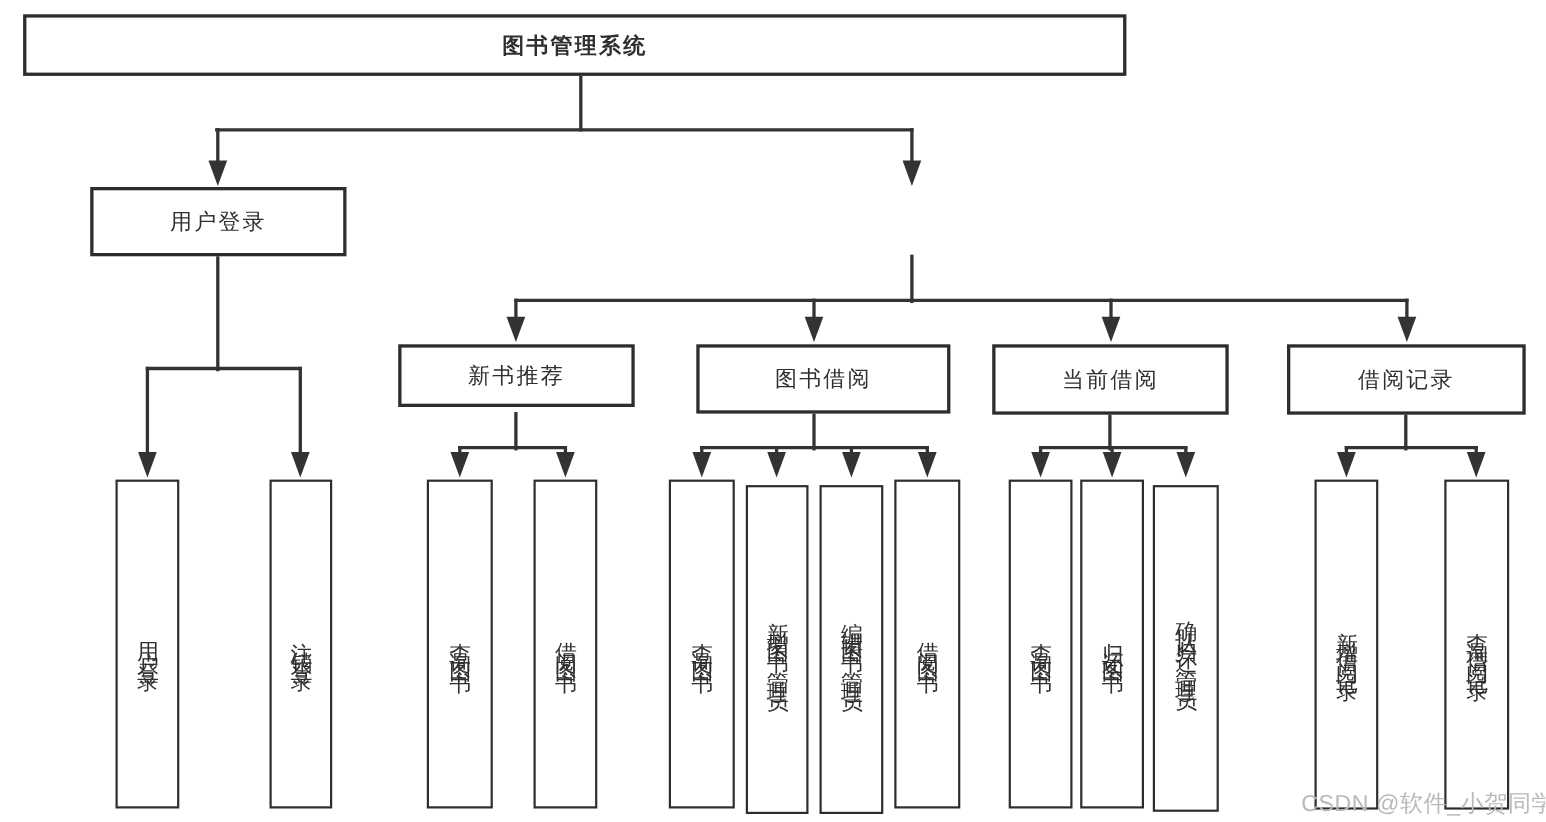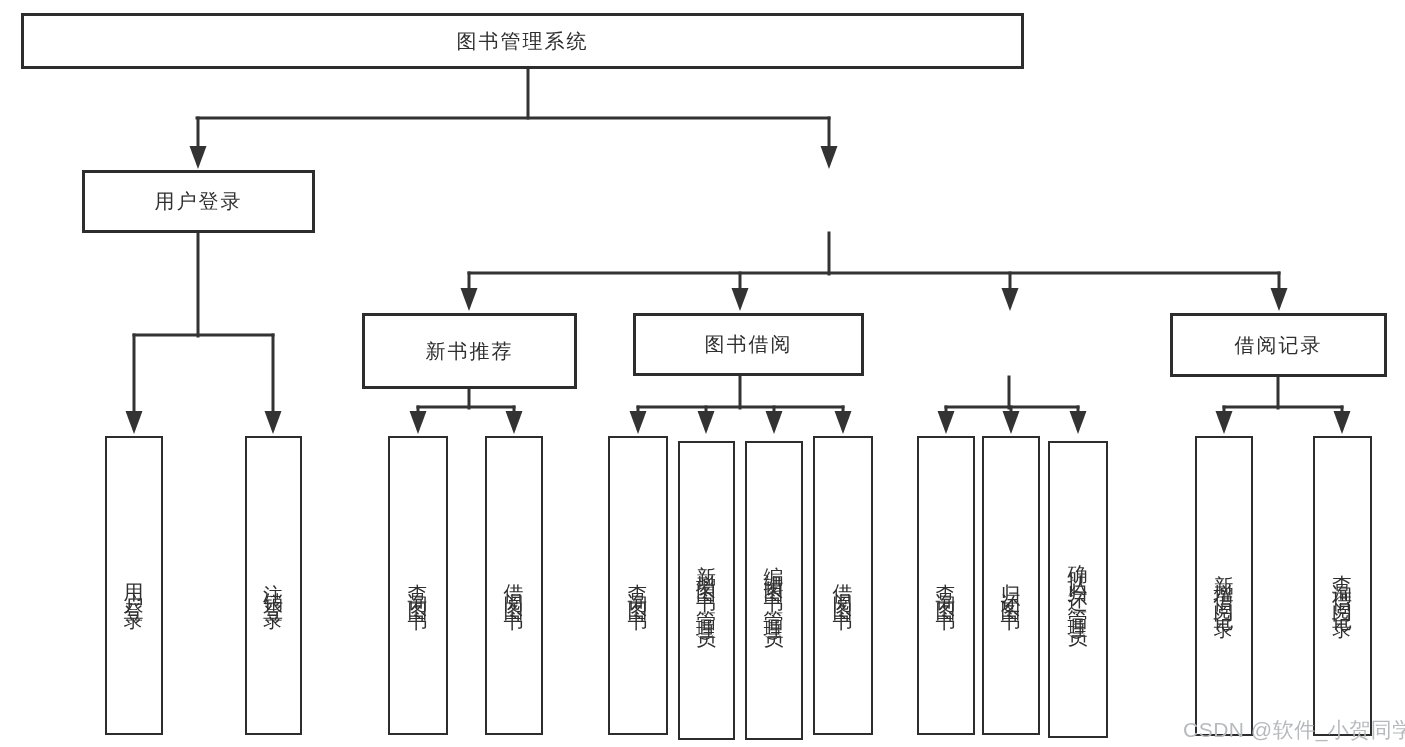--- a/index.html
+++ b/index.html
@@ -119,33 +119,36 @@
     <use href="#ah" x="706" y="434"></use>
     <use href="#ah" x="774" y="434"></use>
     <use href="#ah" x="843" y="434"></use>
     <use href="#ah" x="946" y="434"></use>
     <use href="#ah" x="1011" y="434"></use>
     <use href="#ah" x="1078" y="434"></use>
     <use href="#ah" x="1224" y="434"></use>
     <use href="#ah" x="1342" y="434"></use>
   </svg>
 
-  <div class="box" style="left:21px; top:13px; width:1003px; height:56px;">
+  <div class="box" style="left:21px; top:13px; width:1003px; height:56px;font-weight:bold;">
     <span class="hlabel">图书管理系统</span>
   </div>
 
   <div class="box" style="left:82px; top:170px; width:233px; height:63px;">
     <span class="hlabel">用户登录</span>
   </div>
 
-  <div class="box" style="left:362px; top:313px; width:215px; height:76px;">
+  <div class="box" style="left:362px; top:313px; width:215px; height:57px;">
     <span class="hlabel">新书推荐</span>
   </div>
   <div class="box" style="left:633px; top:313px; width:231px; height:63px;">
     <span class="hlabel">图书借阅</span>
+  </div>
+  <div class="box" style="left:902px; top:313px; width:215px; height:64px;">
+    <span class="hlabel">当前借阅</span>
   </div>
   <div class="box" style="left:1170px; top:313px; width:217px; height:64px;align-items:center;">
     <span class="hlabel">借阅记录</span>
   </div>
 
   <div class="box leaf" style="left:105px; top:436px; width:58px; height:299px;">
     <span class="vlabel">用户登录</span>
   </div>
   <div class="box leaf" style="left:245px; top:436px; width:57px; height:299px;">
     <span class="vlabel">注销登录</span>

